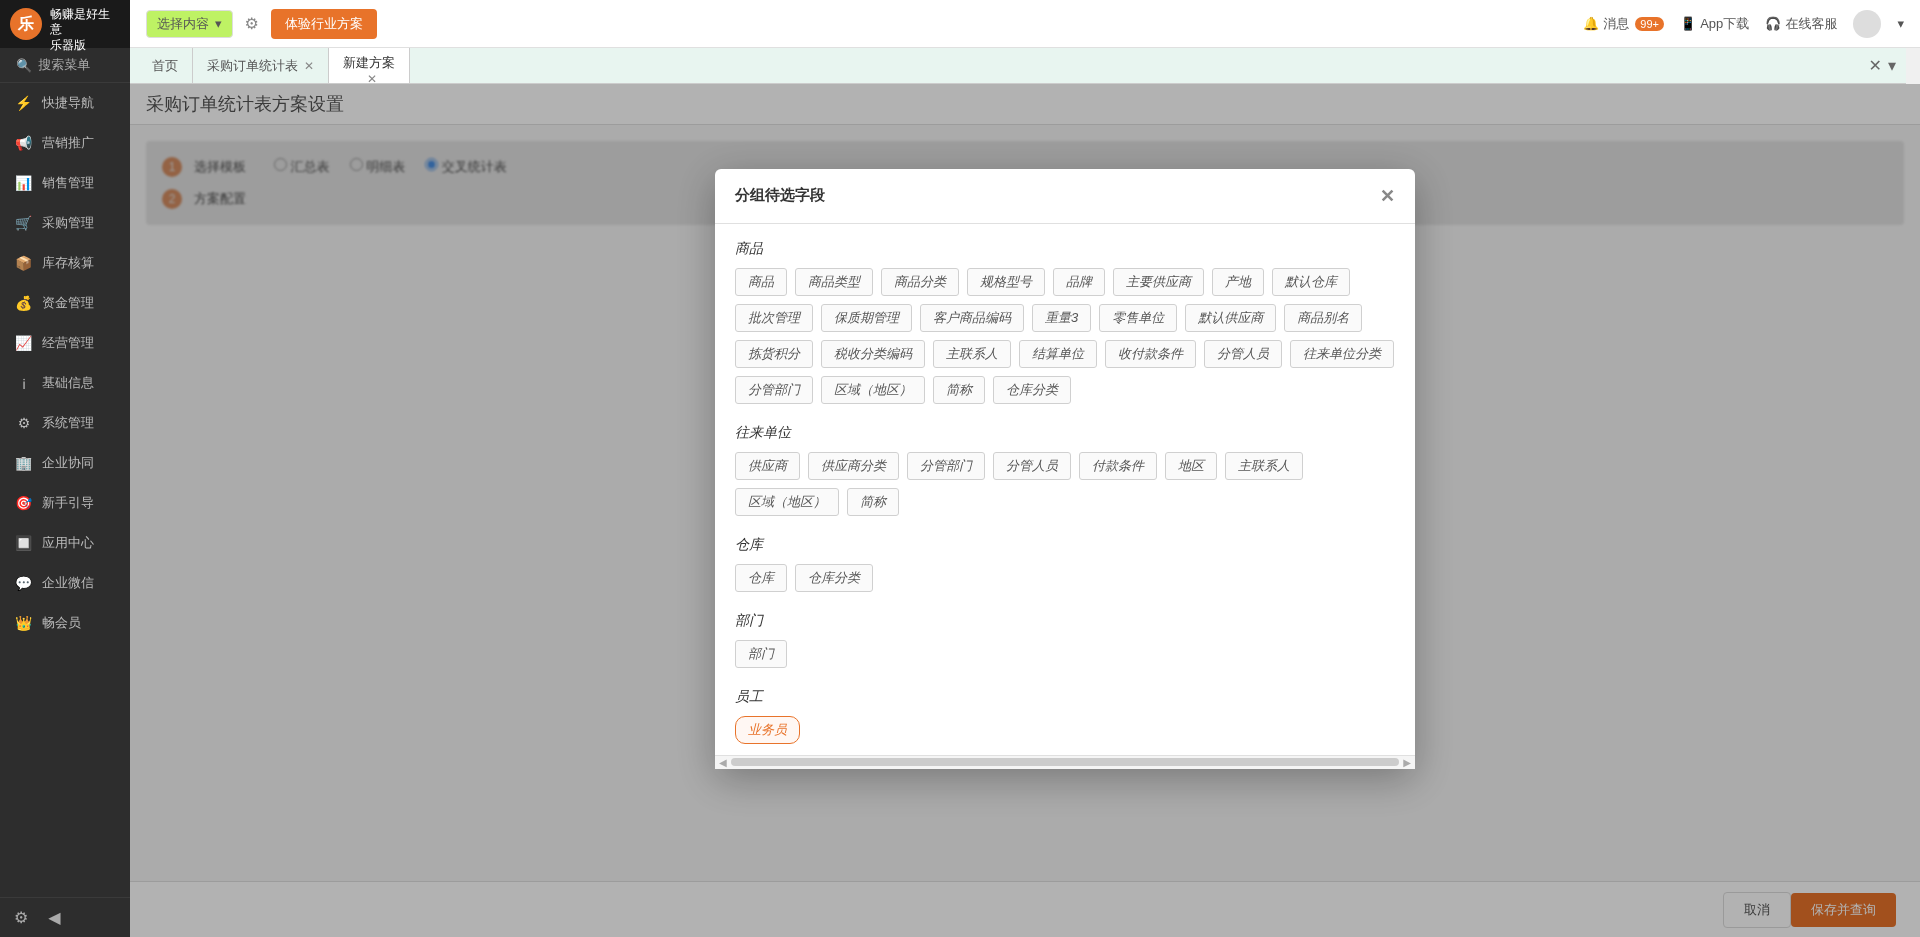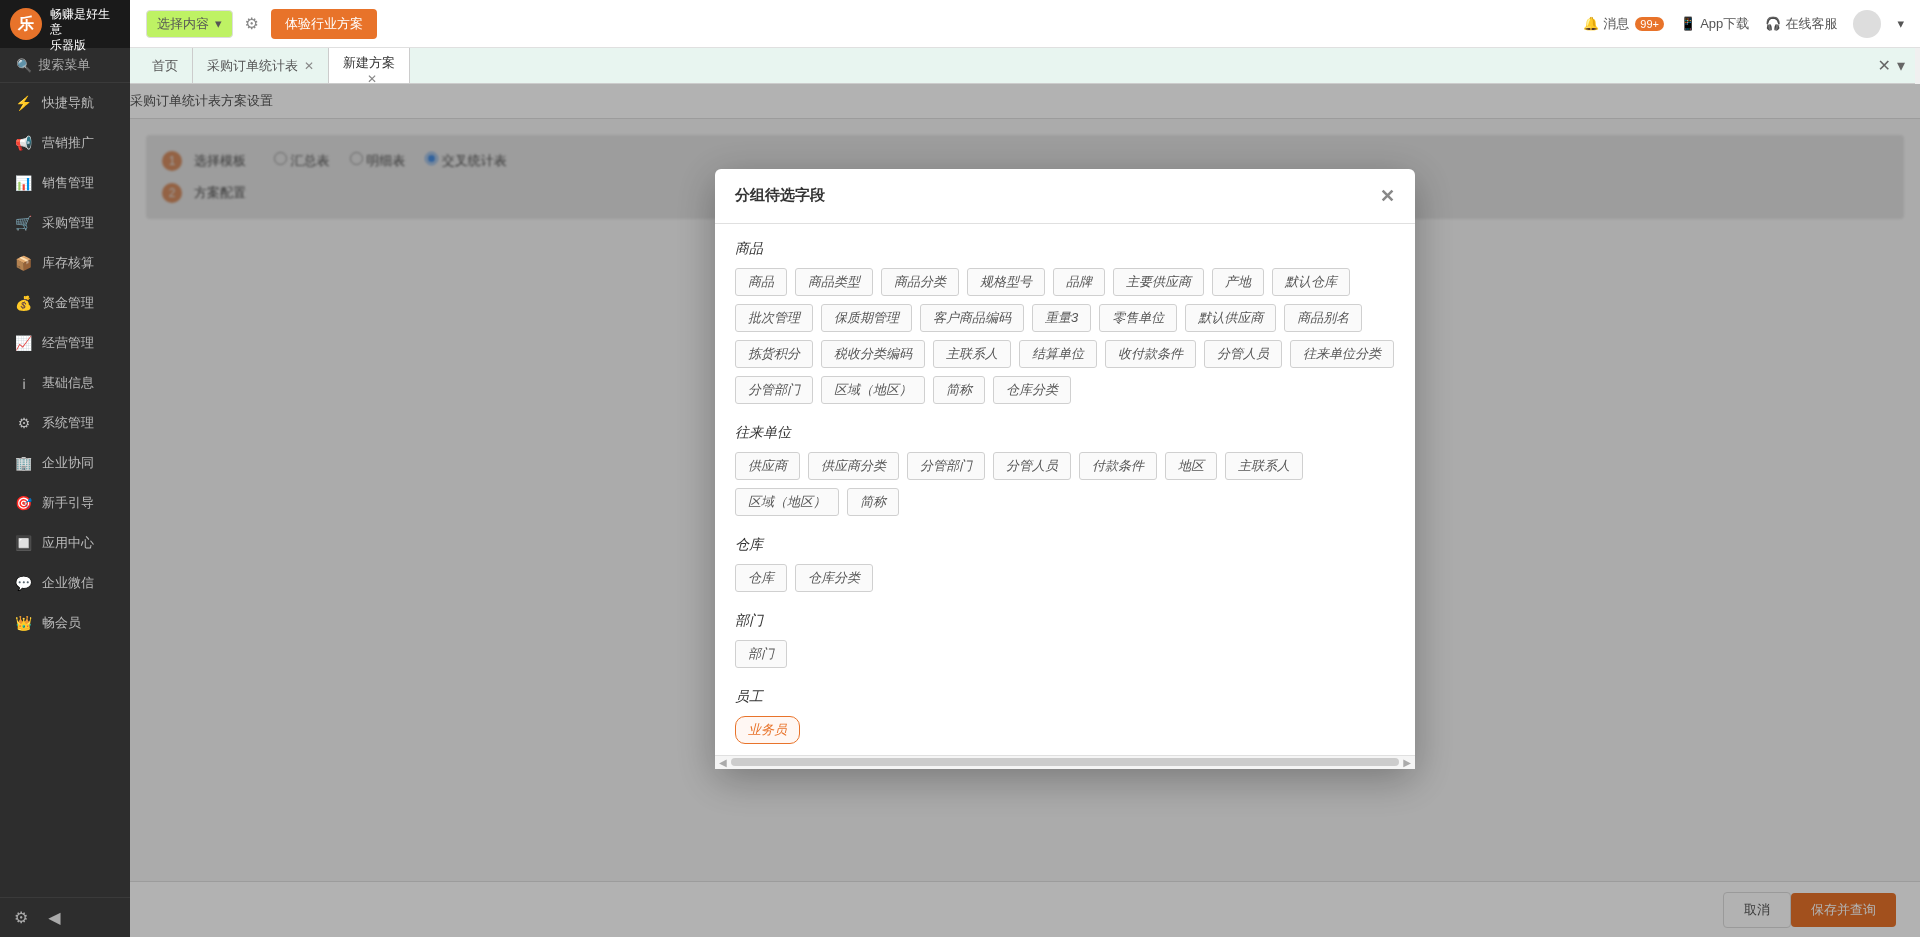--- a/index.html
+++ b/index.html
@@ -46,37 +46,37 @@
       margin-left: auto; display: flex; align-items: center; gap: 16px; color: #555; font-size: 13px;
     }
     .topbar-right-item { display: flex; align-items: center; gap: 4px; cursor: pointer; }
     .notification-badge {
       background: #e8732a; color: white; border-radius: 10px; font-size: 11px; padding: 1px 5px; margin-left: 2px;
     }
     .avatar { width: 28px; height: 28px; background: #ddd; border-radius: 50%; }
 
     
     .tabbar {
-      position: fixed; left: 130px; top: 48px; right: 5px; height: 36px; background: #e8f5f0; display: flex; align-items: center; z-index: 8; border-bottom: 1px solid #ccc; padding-left: 8px;
+      position: fixed; left: 130px; top: 48px; right: 14px; height: 36px; background: #e8f5f0; display: flex; align-items: center; z-index: 8; border-bottom: 1px solid #ccc; padding-left: 8px;
     }
     .tab {
       display: flex; align-items: center; padding: 6px 14px; font-size: 13px; color: #555; cursor: pointer; border-right: 1px solid #ccc; white-space: nowrap; height: 100%;
     }
     .tab.active { background: #fff; color: #333; font-weight: 500; flex-direction: column; }
     .tab-close { margin-left: 6px; color: #888; font-size: 12px; cursor: pointer; }
     .tabbar-controls { margin-left: auto; display: flex; align-items: center; padding-right: 10px; gap: 6px; color: #666; cursor: pointer; font-size: 16px; }
 
     
     .main-content {
       position: fixed; left: 130px; top: 84px; right: 0; bottom: 0; background: #f5f5f5; overflow: auto;
     }
 
     
     .page-header {
-      background: #fff; padding: 8px 0; font-size: 13px; color: #555; border-bottom: 1px solid #e0e0e0;
+      background: #fff; padding: 8px 16px; font-size: 18px; color: #555; border-bottom: 1px solid #e0e0e0;
     }
 
     
     .content-body {
       padding: 16px; filter: blur(1px) brightness(0.85);
     }
 
     
     .overlay {
       position: fixed; left: 130px; top: 84px; right: 0; bottom: 0; background: rgba(0,0,0,0.3); z-index: 100;

